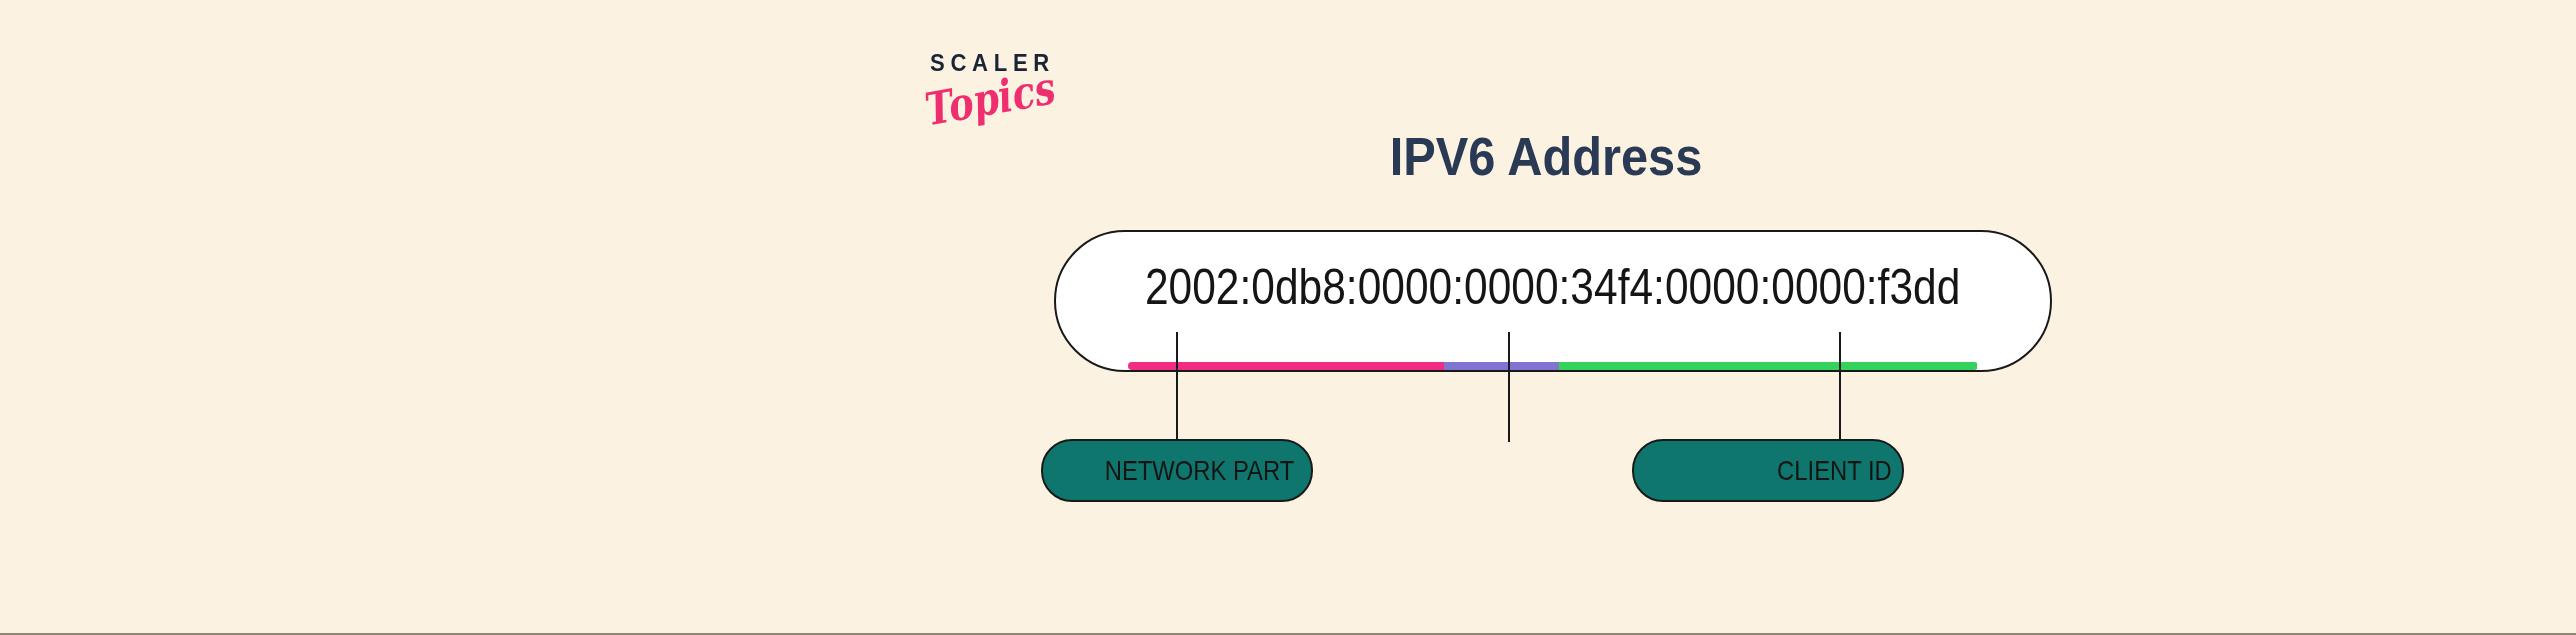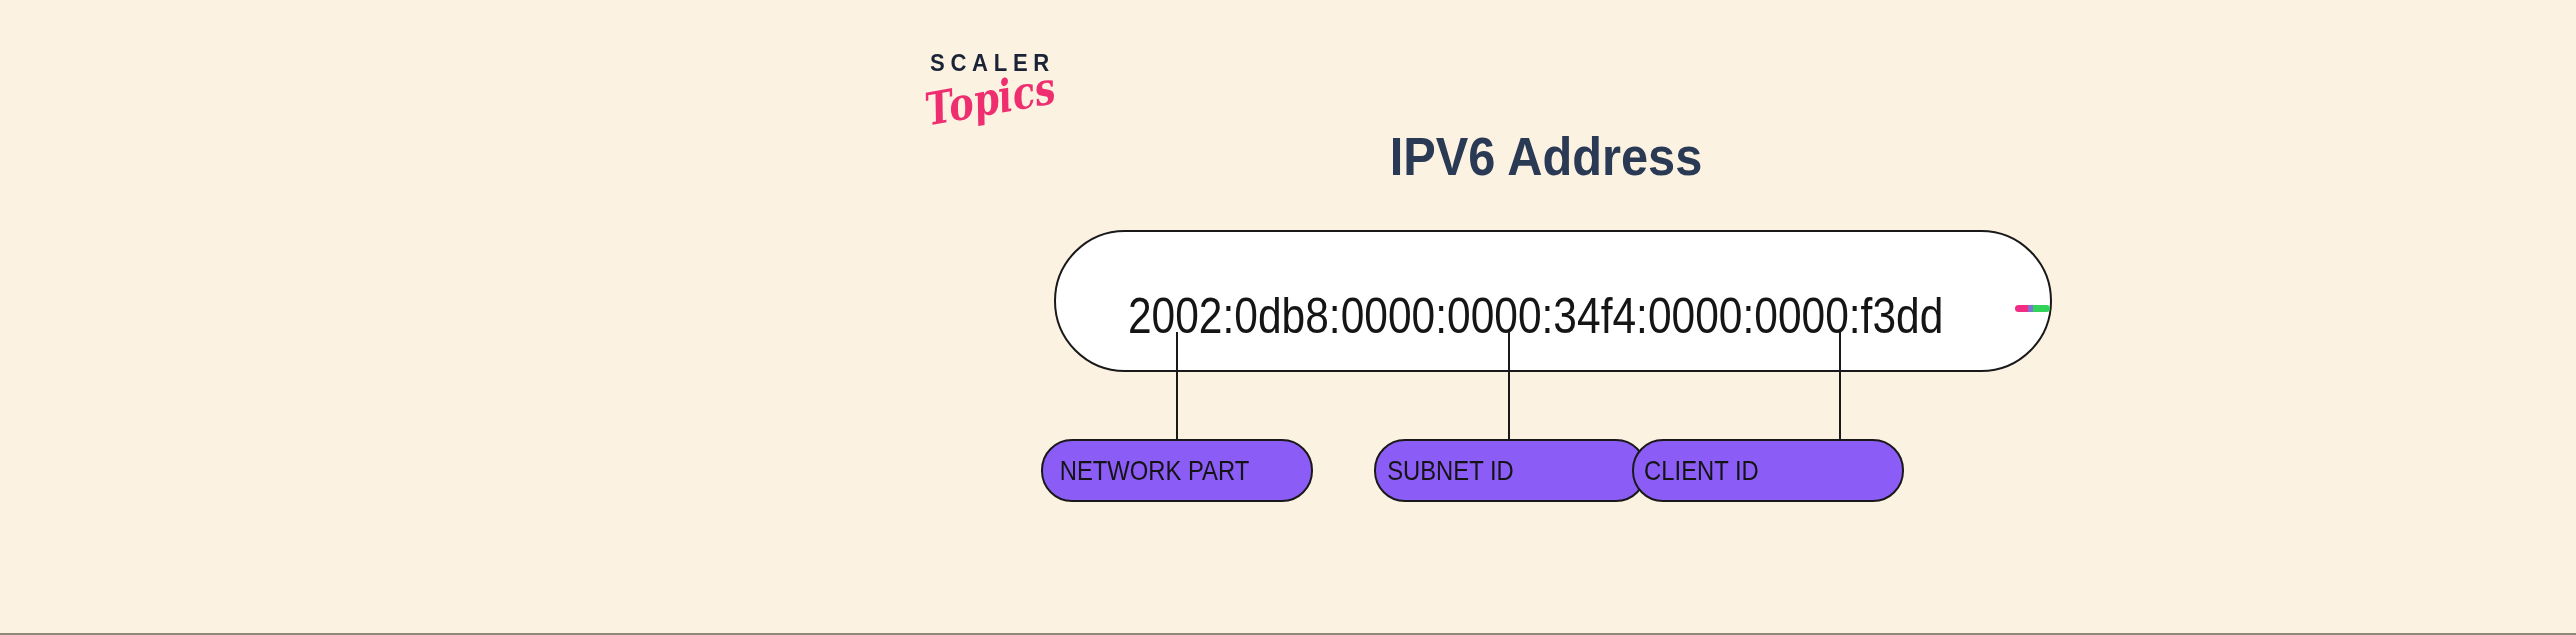--- a/index.html
+++ b/index.html
@@ -70,23 +70,24 @@
     position: absolute;
     left: 1054px;
     top: 230px;
     width: 998px;
     height: 142px;
     box-sizing: border-box;
     background: #ffffff;
     border: 2.6px solid #191919;
     border-radius: 72px;
     display: flex;
-    flex-direction: row;
+    flex-direction: column;
     align-items: center;
     z-index: 1;
+    justify-content: space-between;
   }
   .address {
     margin-top: 30px;
     font-size: 50px;
     line-height: 1;
     color: #151515;
     transform: scaleX(0.85);
     white-space: nowrap;
   }
   .bar {
@@ -112,26 +113,26 @@
   .connector-1 { left: 1176px; }
   .connector-2 { left: 1508px; }
   .connector-3 { left: 1839px; }
 
   
   .label-box {
     position: absolute;
     top: 439px;
     height: 63px;
     box-sizing: border-box;
-    background: #8b5cf6;
+    background: #0f766e;
     border: 2.1px solid #191919;
     border-radius: 31px;
     display: flex;
     align-items: center;
-    justify-content: flex-start;
+    justify-content: flex-end;
     z-index: 3;
   }
   .label-box-1 { left: 1041px; width: 272px; }
   .label-box-2 { left: 1374px; width: 273px; }
   .label-box-3 { left: 1632px; width: 272px; }
   .label-text {
     font-size: 28px;
     color: #141414;
     line-height: 1;
     transform: scaleX(0.85);
@@ -159,23 +160,20 @@
     </div>
   </div>
 
   <div class="connector connector-1"></div>
   <div class="connector connector-2"></div>
   <div class="connector connector-3"></div>
 
   <div class="label-box label-box-1">
     <span class="label-text">NETWORK PART</span>
   </div>
-  <div class="label-box label-box-2">
-    <span class="label-text">SUBNET ID</span>
-  </div>
   <div class="label-box label-box-3">
     <span class="label-text">CLIENT ID</span>
   </div>
 
   <div class="bottom-edge" style="background-color: rgb(143, 136, 121);"></div>
 
 </div>
 
 
 </body></html>

